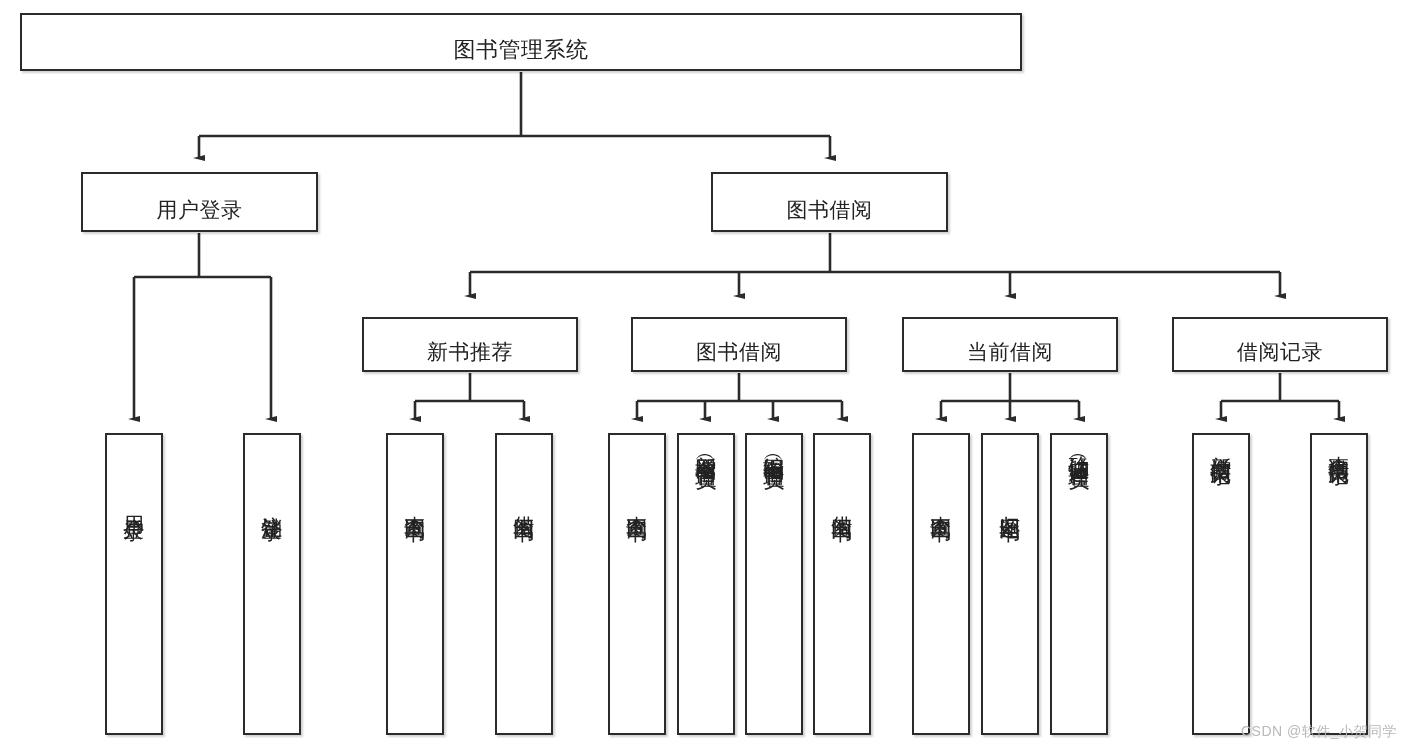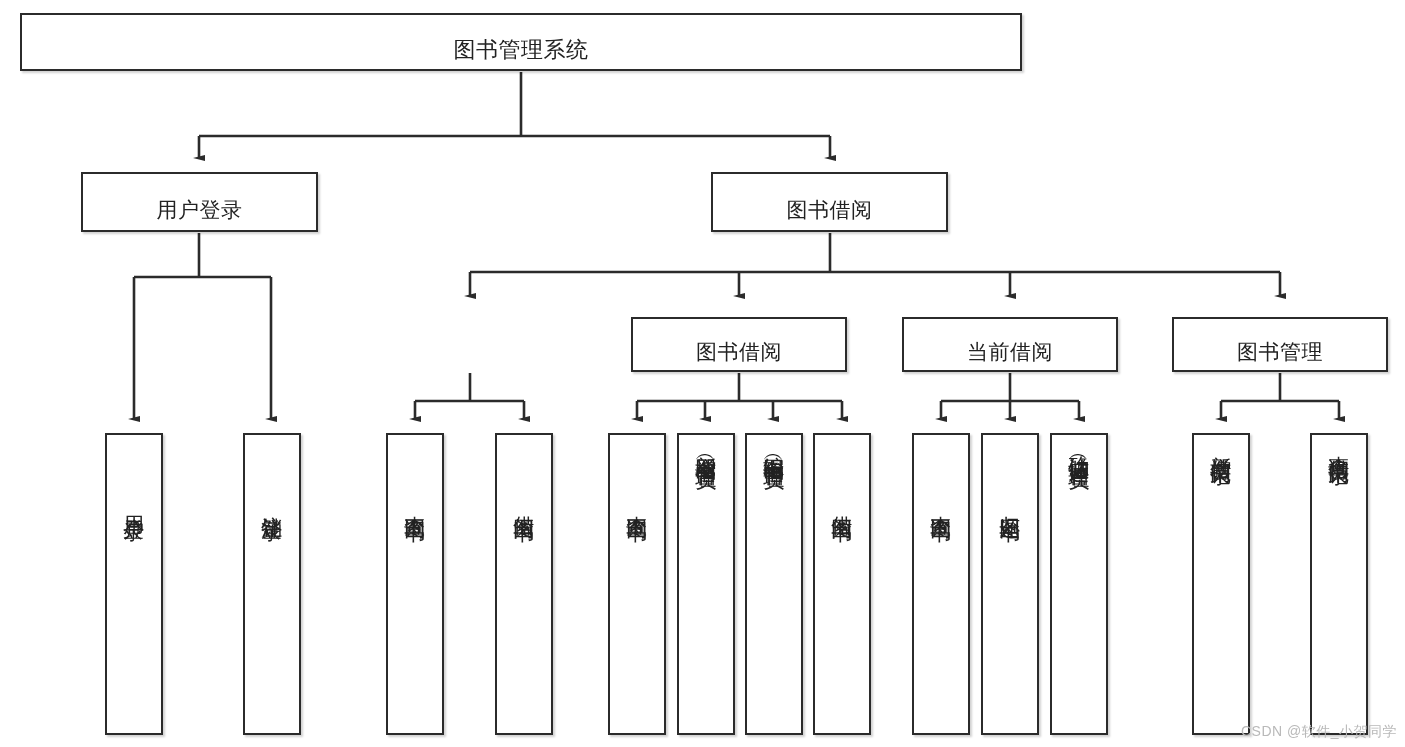--- a/index.html
+++ b/index.html
@@ -134,28 +134,31 @@
     <span class="label">图书管理系统</span>
   </div>
 
   <div class="node horizontal" style="left:81px; top:172px; width:237px; height:60px;">
     <span class="label">用户登录</span>
   </div>
   <div class="node horizontal" style="left:711px; top:172px; width:237px; height:60px;">
     <span class="label">图书借阅</span>
   </div>
 
+  <div class="node horizontal" style="left:362px; top:317px; width:216px; height:55px;">
+    <span class="label">新书推荐</span>
+  </div>
   <div class="node horizontal" style="left:902px; top:317px; width:216px; height:55px;">
     <span class="label">当前借阅</span>
   </div>
   <div class="node horizontal" style="left:631px; top:317px; width:216px; height:55px;">
     <span class="label">图书借阅</span>
   </div>
   <div class="node horizontal" style="left:1172px; top:317px; width:216px; height:55px;">
-    <span class="label">图书管理</span>
+    <span class="label">借阅记录</span>
   </div>
 
   <div class="node vertical mid" style="left:105px; top:433px; width:58px; height:302px;">
     <span class="label">用户登录</span>
   </div>
   <div class="node vertical mid" style="left:243px; top:433px; width:58px; height:302px;">
     <span class="label">注销登录</span>
   </div>
 
   <div class="node vertical mid" style="left:386px; top:433px; width:58px; height:302px;">

